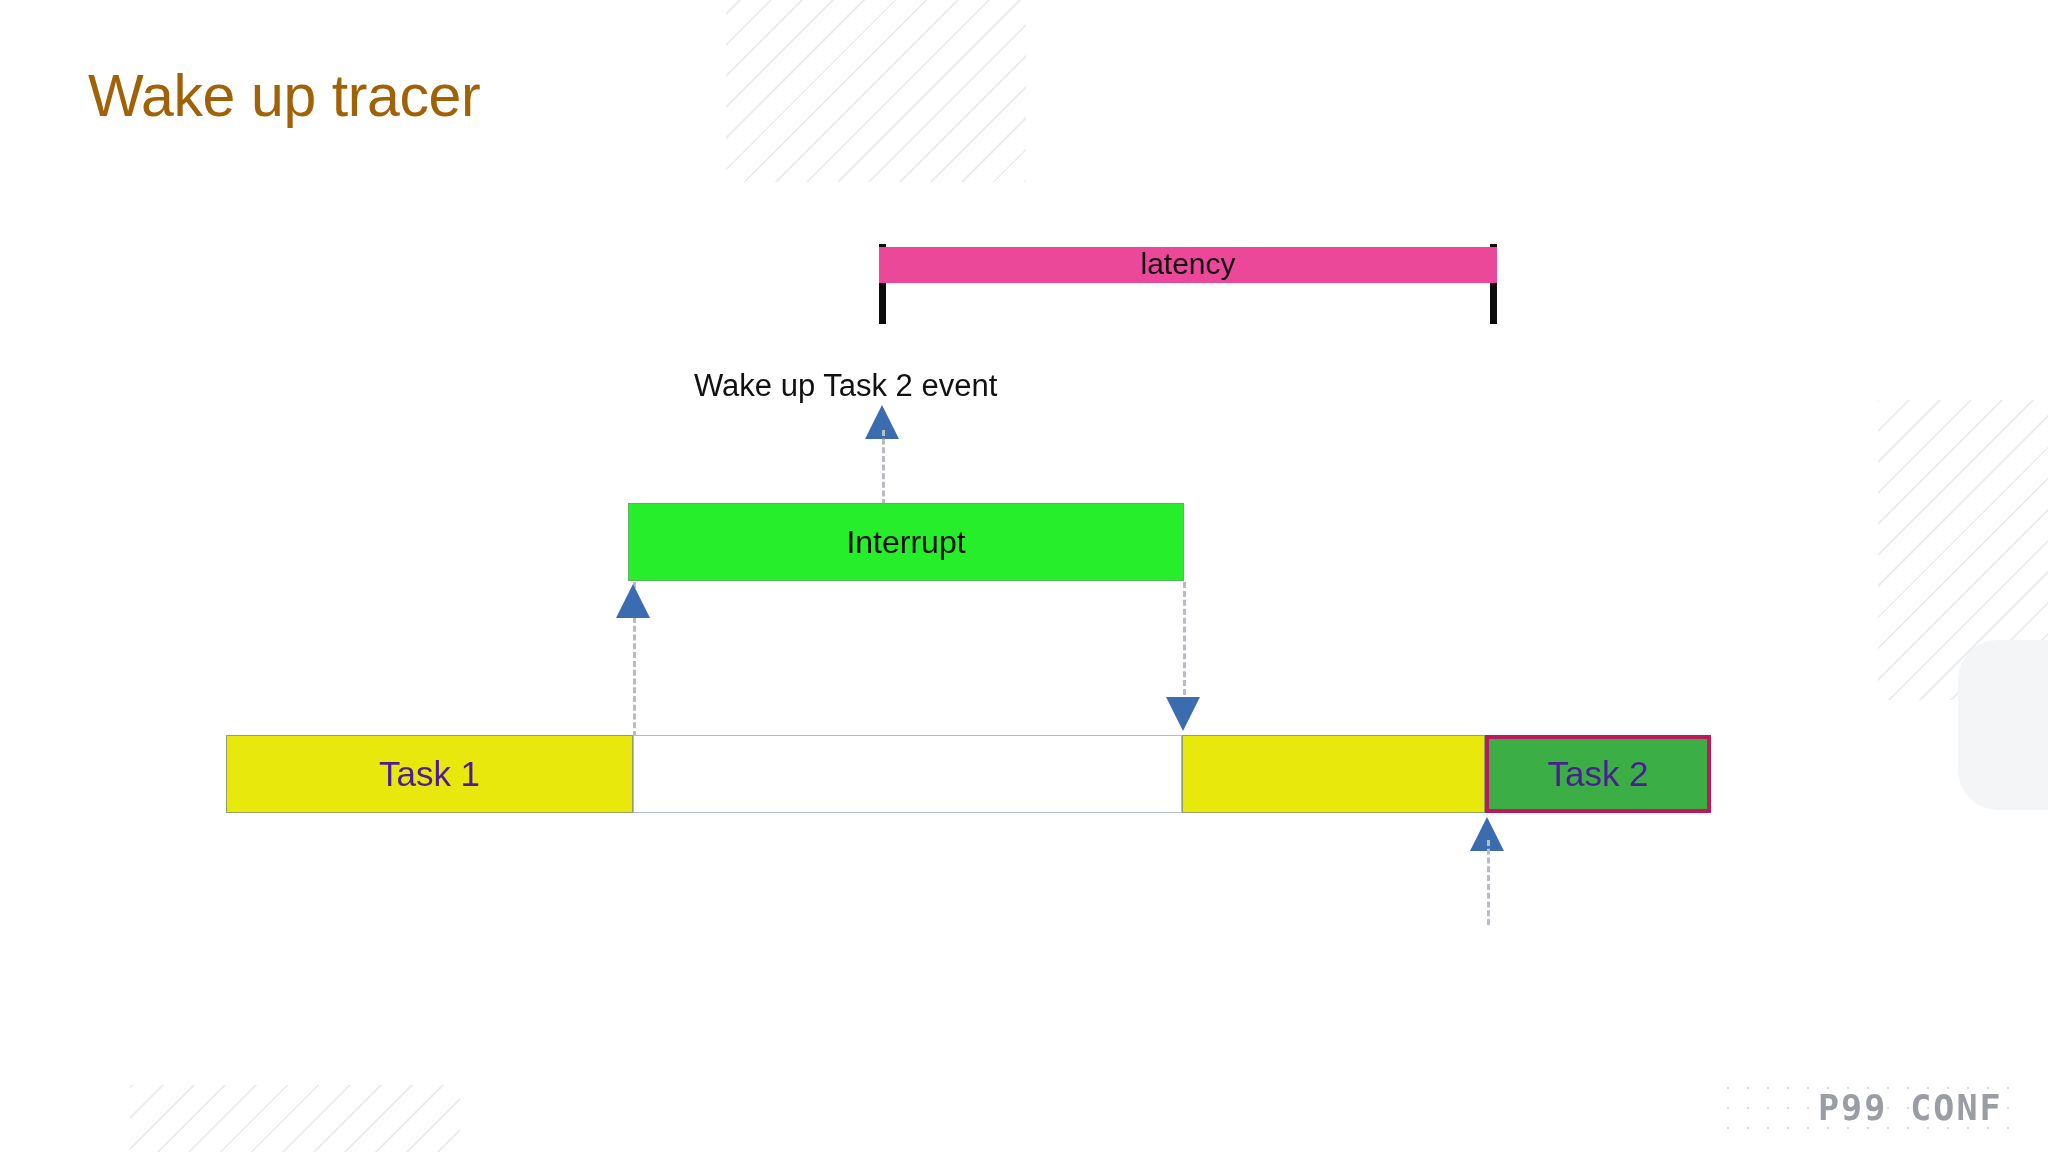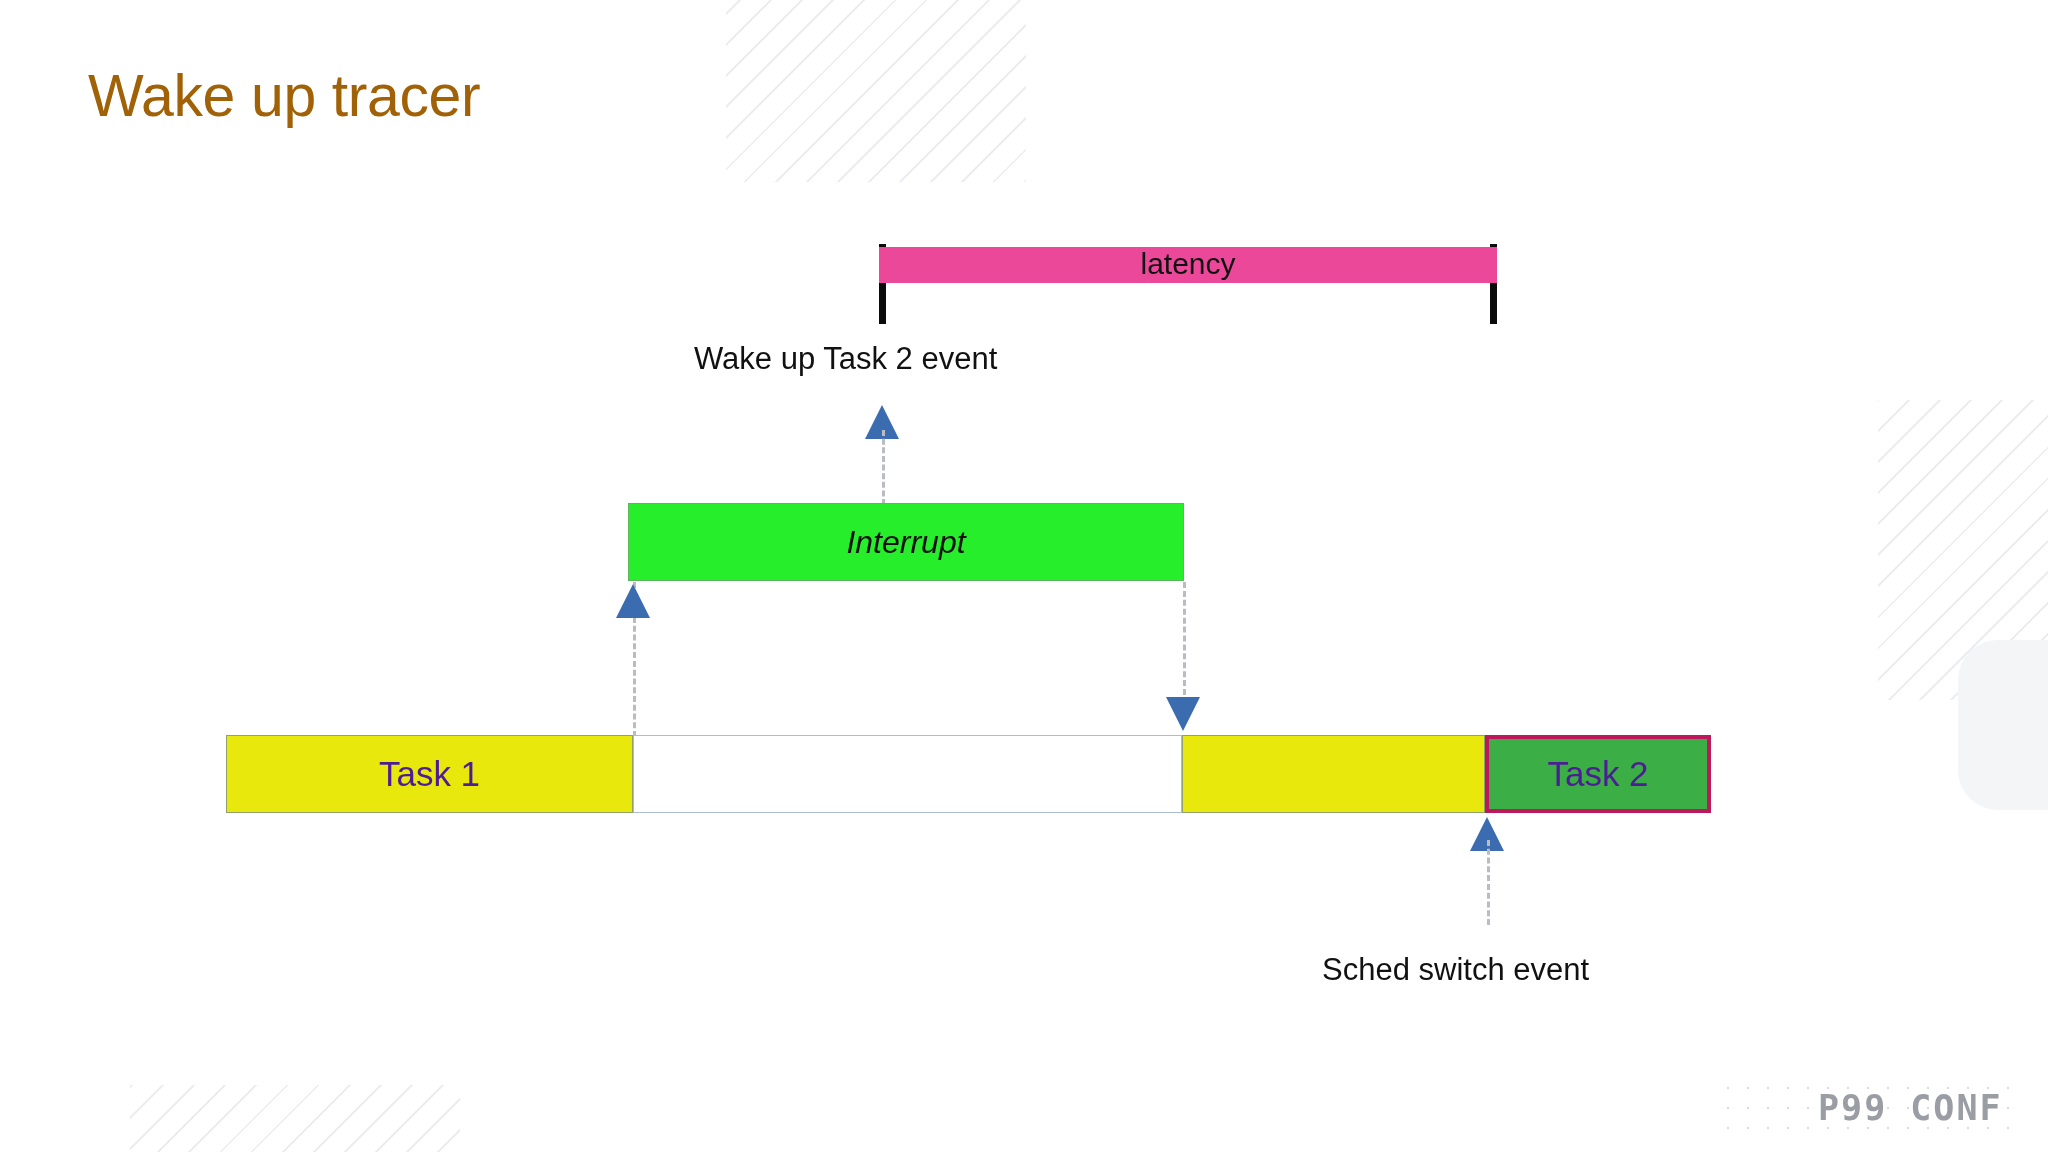--- a/index.html
+++ b/index.html
@@ -115,21 +115,20 @@
     left: 628px;
     top: 503px;
     width: 556px;
     height: 78px;
     background: #27ee2a;
     border: 1px solid #5bb75e;
     box-sizing: border-box;
     display: flex;
     align-items: center;
     justify-content: center;
-    font-style: italic;
   }
   #interrupt-label {
     font-size: 32px;
     color: #111111;
   }
 
   
   .tl-seg {
     position: absolute;
     top: 735px;
@@ -199,21 +198,21 @@
   .arr-sched { left: 1470px; top: 817px; }
 
   
   .annot {
     position: absolute;
     font-size: 31px;
     color: #111111;
     white-space: nowrap;
     line-height: 1.2;
   }
-  #annot-wake  { left: 694px;  top: 340px; }
+  #annot-wake  { left: 694px;  top: 367px; }
   #annot-sched { left: 1322px; top: 951px; }
 
   
   #logo {
     position: absolute;
     left: 1790px;
     top: 1088px;
     font-family: "DejaVu Sans Mono", monospace;
     font-size: 35px;
     font-weight: bold;
@@ -256,17 +255,16 @@
   <div class="dash-v dash-irq-out"></div>
   <div class="arrow arrow-down arr-ret"></div>
 
   <div class="tl-seg seg-task1">Task 1</div>
   <div class="tl-seg seg-gap"></div>
   <div class="tl-seg seg-preempt"></div>
   <div class="tl-seg seg-task2">Task 2</div>
 
   <div class="arrow arrow-up arr-sched"></div>
   <div class="dash-v dash-sched"></div>
-  <div class="annot" id="annot-sched">Sched switch event</div>
 
   <div id="logo">P99 CONF</div>
 
 </div>
 
 </body></html>

